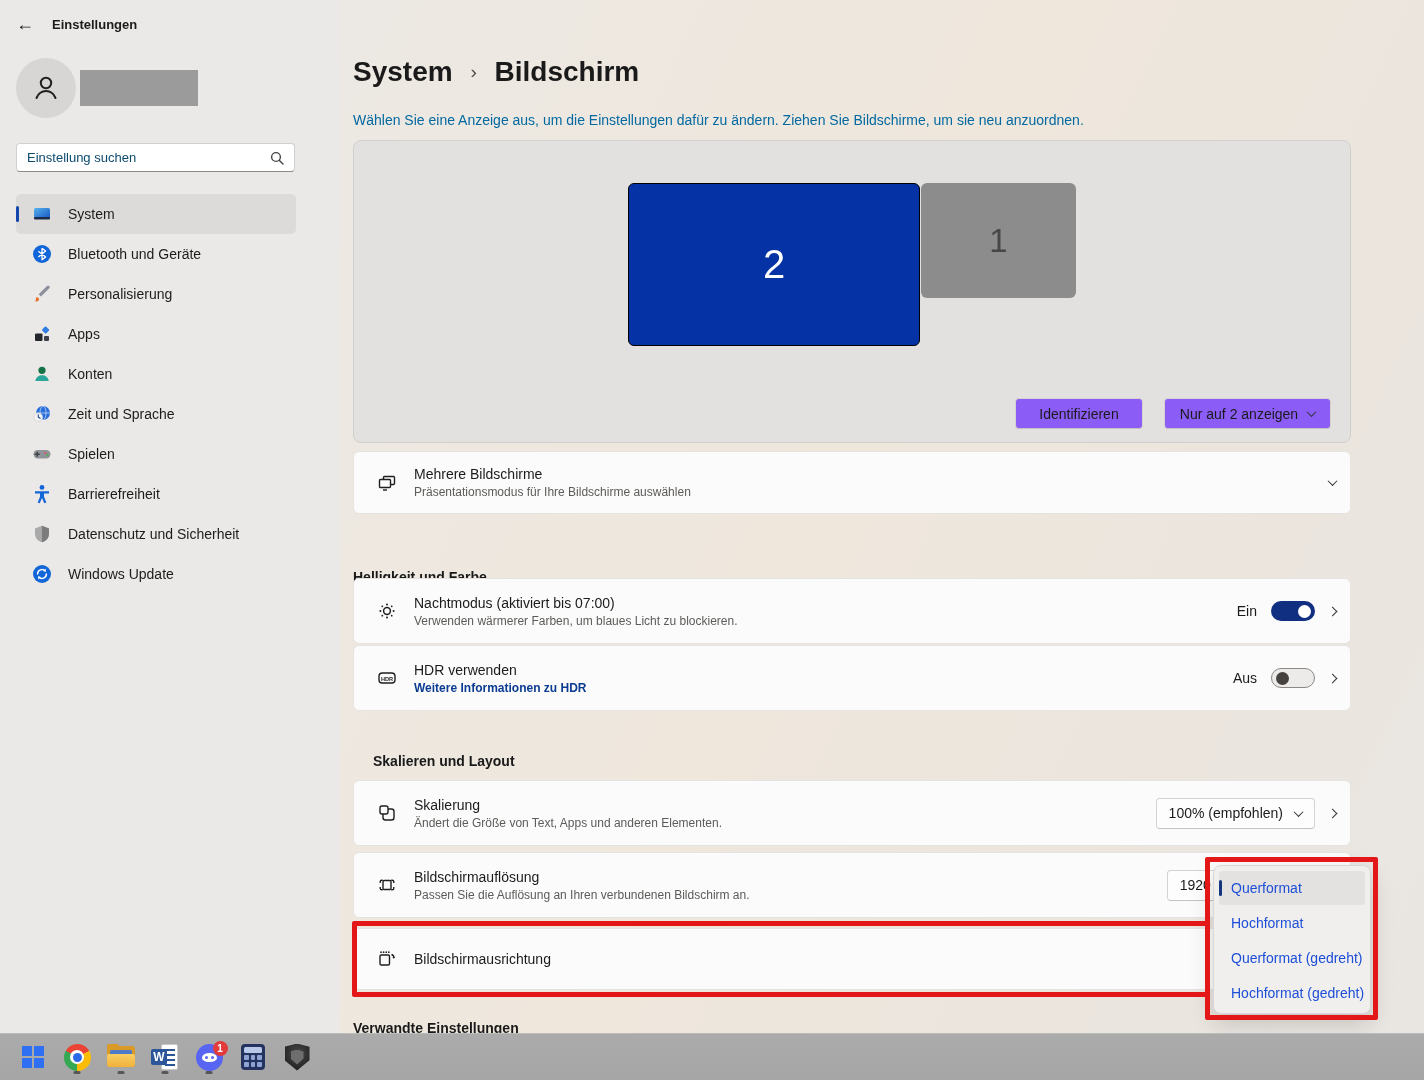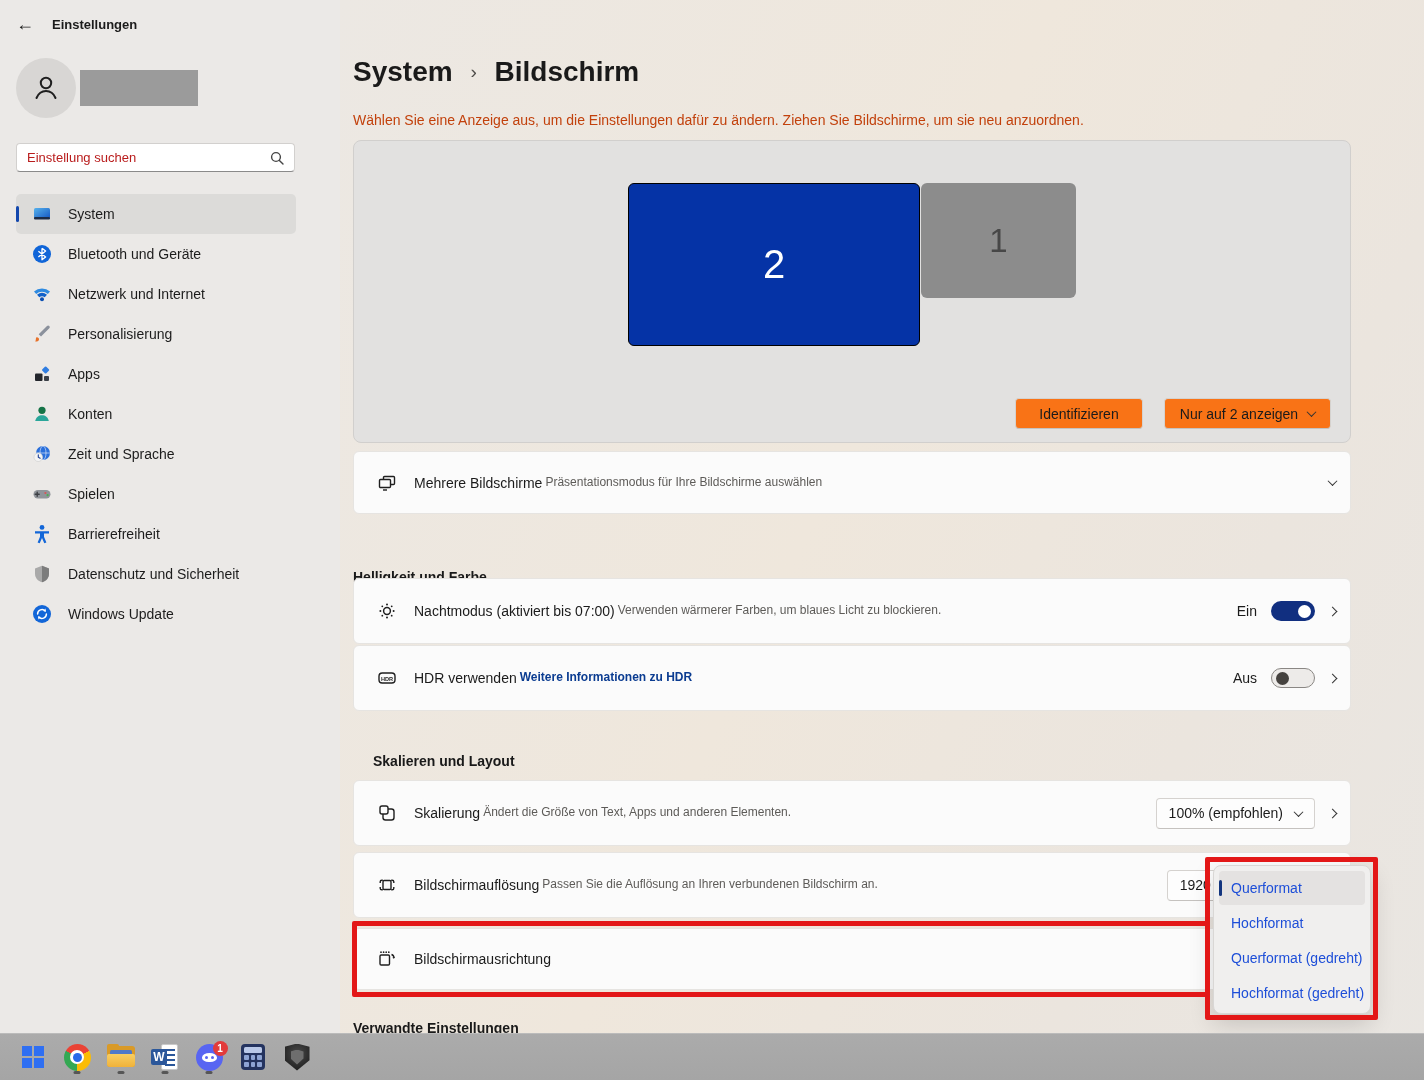--- a/index.html
+++ b/index.html
@@ -17,44 +17,44 @@
   .app{position:relative;width:1424px;height:1080px;background:#ebe9e7;overflow:hidden;}
   .main-bg{position:absolute;left:340px;top:0;right:0;bottom:0;
     background:linear-gradient(115deg,#ecE8e3 0%,#efe7dc 45%,#ebe5de 75%,#e9e6e2 100%);}
   
   .back{position:absolute;left:16px;top:13px;font-size:18px;color:#1b1b1b;line-height:22px;cursor:default;}
   .win-title{position:absolute;left:52px;top:17px;font-size:13px;font-weight:700;color:#1b1b1b;}
   
   .avatar{position:absolute;left:16px;top:58px;width:60px;height:60px;border-radius:50%;background:#d8d6d4;display:flex;align-items:center;justify-content:center;}
   .redact{position:absolute;left:80px;top:70px;width:118px;height:36px;background:#9b9b9b;}
   .search{position:absolute;left:16px;top:143px;width:279px;height:29px;background:#fff;border:1px solid #d2d0ce;border-bottom:1px solid #8a8a8a;border-radius:4px;display:flex;align-items:center;padding:0 10px;}
-  .search span{flex:1;font-size:13px;color:#b91c1c;}
+  .search span{flex:1;font-size:13px;color:#0c4a6e;}
   .nav{position:absolute;left:16px;top:194px;width:280px;}
   .nav-item{position:relative;height:40px;display:flex;align-items:center;border-radius:5px;padding-left:16px;}
   .nav-item.sel{background:#dcdbd9;}
   .nav-item.sel::before{content:"";position:absolute;left:0;top:12px;width:3px;height:16px;border-radius:2px;background:#1347ad;}
   .nav-ic{width:20px;height:20px;margin-right:16px;flex:0 0 20px;display:flex;align-items:center;justify-content:center;}
   .nav-item span.lbl{font-size:14px;color:#1c1c1c;}
   
   .crumb{position:absolute;left:353px;top:56px;font-size:28px;color:#1a1a1a;}
   .crumb .p{font-weight:600;}
   .crumb .s{font-size:19px;color:#4e4c49;margin:0 10px;position:relative;top:-3px;}
   .crumb .c{font-weight:700;}
-  .desc{position:absolute;left:353px;top:112px;font-size:14px;color:#c2410c;}
+  .desc{position:absolute;left:353px;top:112px;font-size:14px;color:#0369a1;}
   
   .panel{position:absolute;left:353px;top:140px;width:998px;height:303px;background:#e2e1e0;border:1px solid #d1cfcd;border-radius:8px;}
   .mon2{position:absolute;left:274px;top:42px;width:292px;height:163px;background:var(--accent);border:1.5px solid #000;border-radius:6px;display:flex;align-items:center;justify-content:center;color:#fff;font-size:40px;font-weight:300;}
   .mon1{position:absolute;left:567px;top:42px;width:155px;height:115px;background:#8c8c8c;border-radius:6px;display:flex;align-items:center;justify-content:center;color:#474747;font-size:33px;font-weight:300;}
-  .pbtn{position:absolute;height:31px;background:#f97316;border:1px solid #d5d2cf;border-bottom-color:#c5c2bf;border-radius:4px;font-size:14px;color:#1b1b1b;display:flex;align-items:center;justify-content:center;gap:10px;}
+  .pbtn{position:absolute;height:31px;background:#8b5cf6;border:1px solid #d5d2cf;border-bottom-color:#c5c2bf;border-radius:4px;font-size:14px;color:#1b1b1b;display:flex;align-items:center;justify-content:center;gap:10px;}
   .btn-ident{left:661px;top:257px;width:128px;}
   .btn-show{left:810px;top:257px;width:167px;}
   
   .card{position:absolute;left:353px;width:998px;background:var(--card);border:1px solid var(--card-border);border-radius:6px;display:flex;align-items:center;}
   .card .ic{width:20px;height:20px;margin:0 17px 0 23px;flex:0 0 20px;}
-  .tcol{display:flex;flex-direction:row;gap:3px;}
+  .tcol{display:flex;flex-direction:column;gap:3px;}
   .t1{font-size:14px;color:var(--text);}
   .t2{font-size:12px;color:var(--text2);}
   .tlink{font-size:12px;font-weight:700;color:var(--link);}
   .rcluster{position:absolute;right:14px;top:0;height:100%;display:flex;align-items:center;gap:14px;}
   .sechead{position:absolute;left:353px;font-size:14px;font-weight:700;color:#191919;}
   
   .tglbl{font-size:14px;color:var(--text);}
   .toggle{width:44px;height:20px;border-radius:10px;position:relative;}
   .toggle.on{background:var(--toggle-on);}
   .toggle.on .knob{position:absolute;right:4px;top:3.5px;width:13px;height:13px;border-radius:50%;background:#fff;}
@@ -150,30 +150,20 @@
       <span class="lbl">System</span>
     </div>
     <div class="nav-item">
       <span class="nav-ic">
         <svg width="20" height="20" viewBox="0 0 20 20">
             <circle cx="10" cy="10" r="9" fill="#1065d8"></circle>
         <path d="M10 4.2v11.6l3.6-2.9L6.4 7.2m3.6-3l3.6 2.9-7.2 5.8" fill="none" stroke="#fff" stroke-width="1.3" stroke-linejoin="round"></path>
           </svg>
       </span>
       <span class="lbl">Bluetooth und Geräte</span>
-    </div>
-    <div class="nav-item">
-      <span class="nav-ic">
-        <svg width="20" height="20" viewBox="0 0 20 20">
-        <path d="M2 7.5a12 12 0 0 1 16 0l-2.2 2.4a8.6 8.6 0 0 0-11.6 0z" fill="#2e8ae0"></path>
-        <path d="M5 10.8a8 8 0 0 1 10 0l-2.3 2.5a4.6 4.6 0 0 0-5.4 0z" fill="#1161c9"></path>
-        <circle cx="10" cy="15.3" r="2" fill="#0b4fb3"></circle>
-          </svg>
-      </span>
-      <span class="lbl">Netzwerk und Internet</span>
     </div>
     <div class="nav-item">
       <span class="nav-ic">
         <svg width="20" height="20" viewBox="0 0 20 20">
         <path d="M8.2 11.8 16.5 3.5a1.6 1.6 0 0 1 2.3 2.3l-8.3 8.3z" fill="#8b919c" transform="translate(-1.5 -1.5)"></path>
         <path d="M4.5 13.2c1.5-.3 2.8.9 2.5 2.5-.3 1.4-1.9 2-3.8 1.7 1-.9.3-3.8 1.3-4.2z" fill="#e8722a"></path>
           </svg>
       </span>
       <span class="lbl">Personalisierung</span>
     </div>

